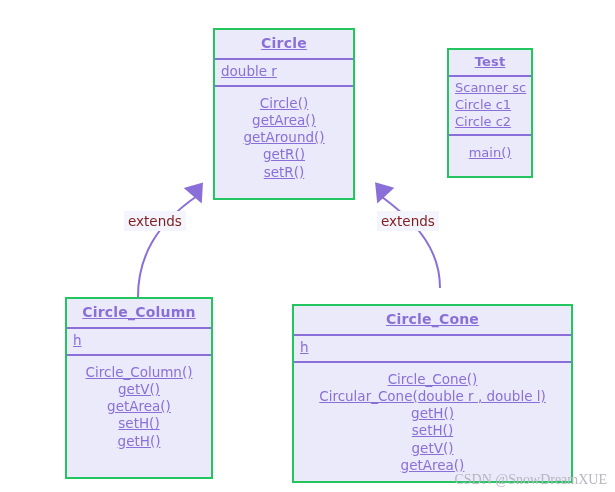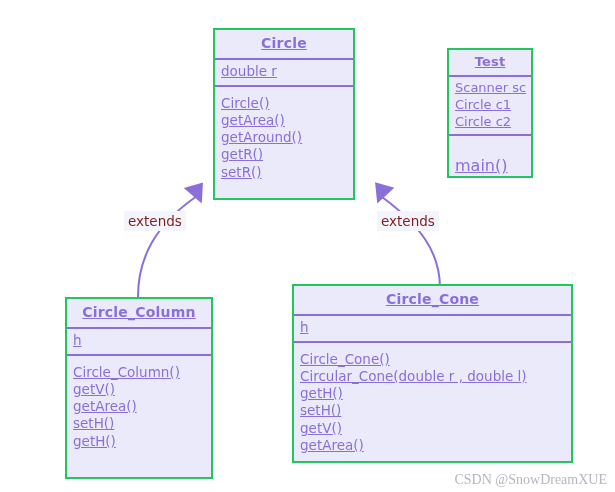--- a/index.html
+++ b/index.html
@@ -42,34 +42,35 @@
   .uml-attrs {
     padding: 3px 6px 4px 6px;
     border-bottom: 2px solid #8a6fd8;
     font-size: 13.5px;
     line-height: 1.28;
   }
   .uml-methods {
     padding: 8px 6px 6px 6px;
     font-size: 13.5px;
     line-height: 1.28;
+    text-align: center;
   }
   .uml-row {
     white-space: nowrap;
   }
 
   
   #box-circle       { left: 213px; top: 28px;  width: 142px; height: 172px; }
   #box-test         { left: 437px; top: 48px;  width: 86px; height: 130px; margin-left: 10px; }
   #box-circle-column{ left: 65px;  top: 297px; width: 148px; height: 182px; }
-  #box-circle-cone  { left: 292px; top: 284px; width: 281px; height: 179px; }
+  #box-circle-cone  { left: 292px; top: 304px; width: 281px; height: 179px; }
 
   #box-test .uml-title   { font-size: 13px; padding: 5px 4px 6px 4px; }
   #box-test .uml-attrs   { font-size: 13px; }
-  #box-test .uml-methods { font-size: 16px; padding-top: 20px; }
+  #box-test .uml-methods { font-size: 13px; padding-top: 9px; }
 
   
   #connectors {
     position: absolute;
     left: 0;
     top: 0;
     width: 615px;
     height: 492px;
     z-index: 2;
   }

